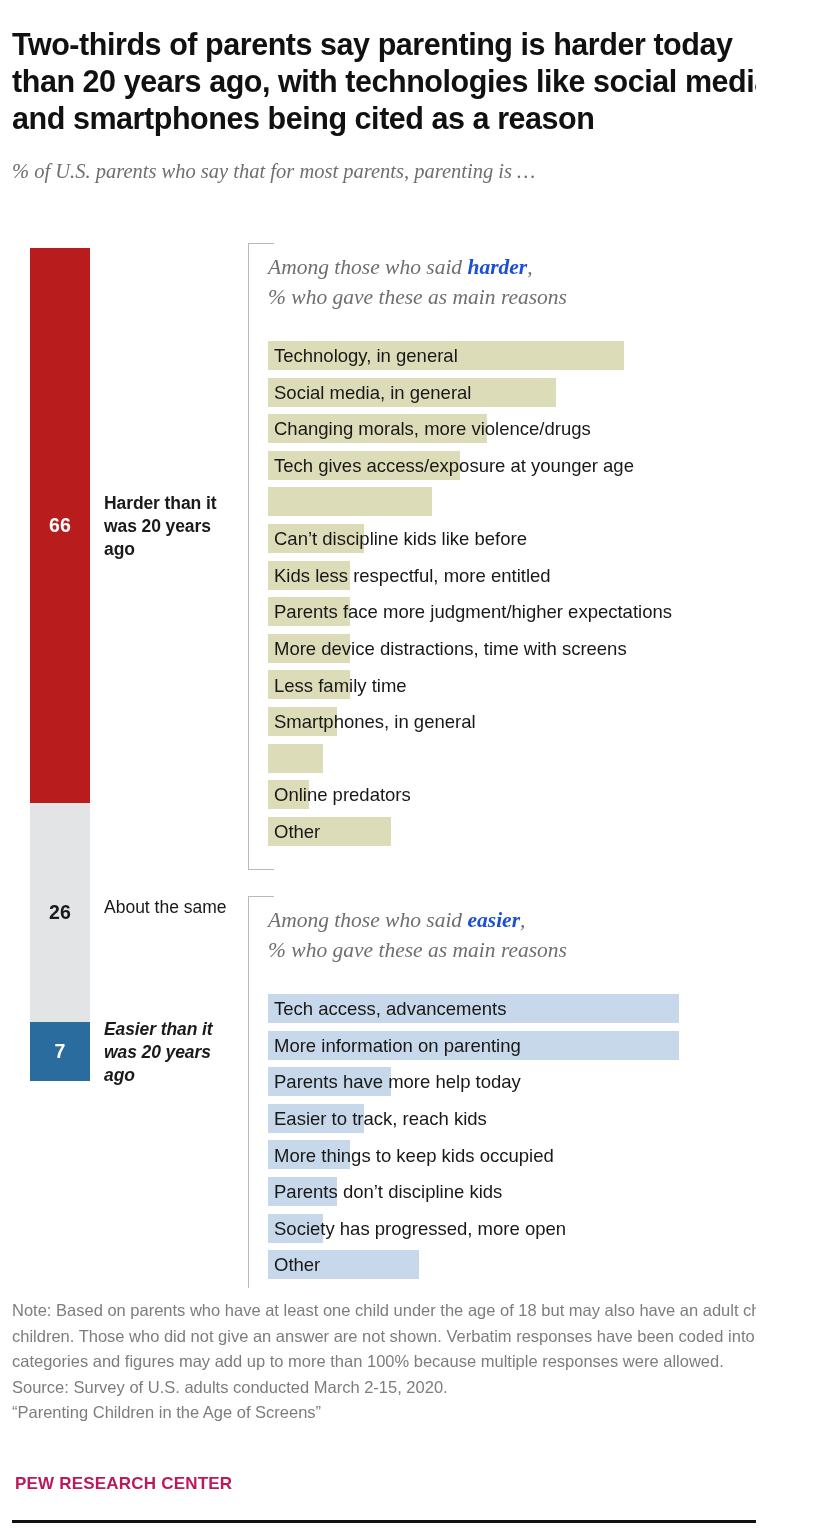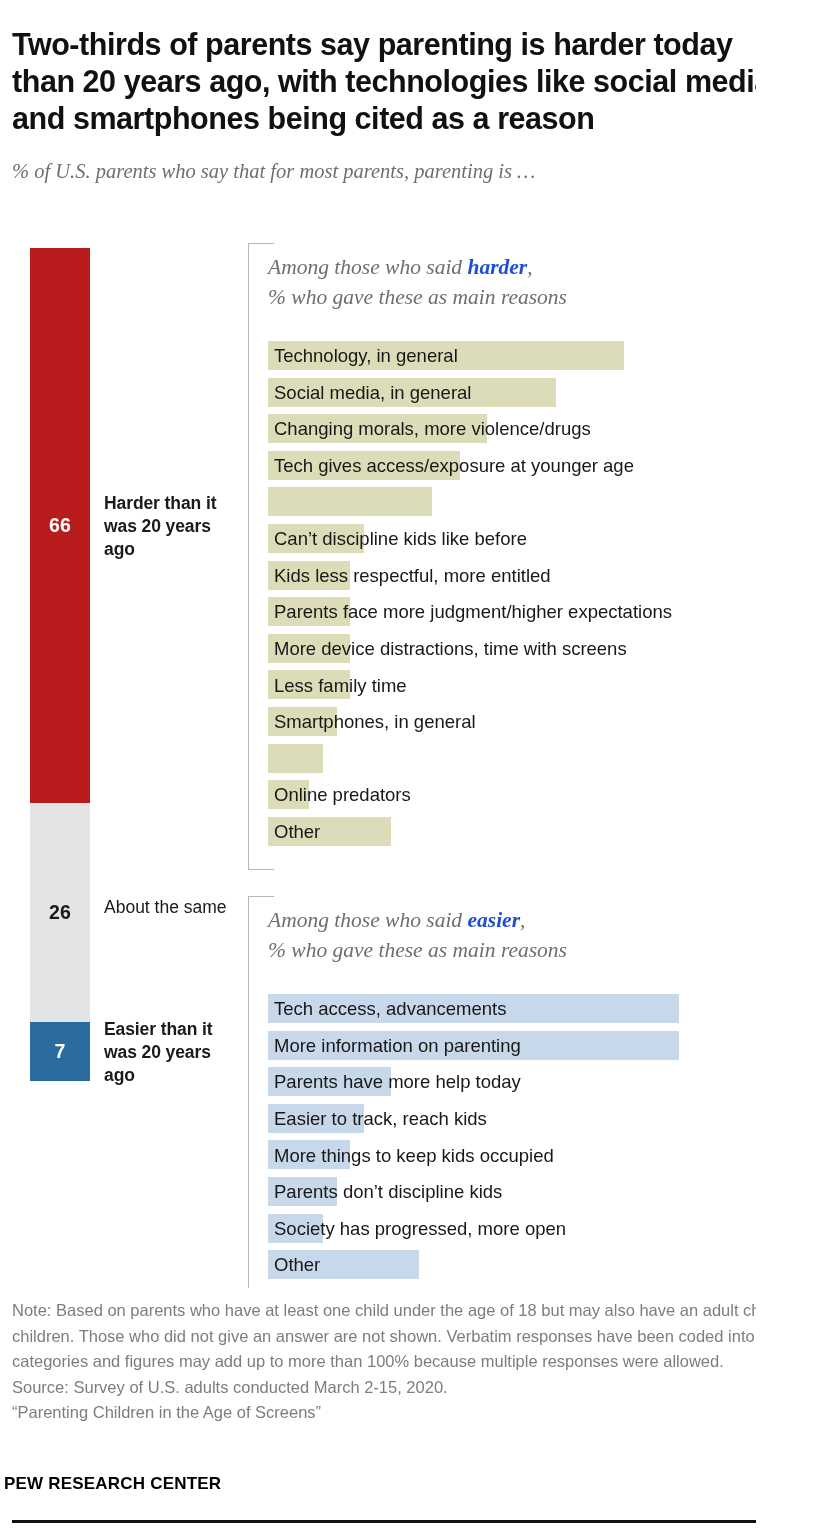--- a/index.html
+++ b/index.html
@@ -137,26 +137,26 @@
     left: 12px;
     top: 1298px;
     width: 800px;
     font-size: 16.5px;
     line-height: 25.5px;
     color: #7d7d7d;
   }
   .source { margin-top: 0px; }
   .pew {
     position: absolute;
-    left: 4px;
+    left: 15px;
     top: 1474px;
     font-size: 17px;
     font-weight: bold;
     letter-spacing: 0.2px;
-    color: #000000;
+    color: #be185d;
   }
   .rule {
     position: absolute;
     left: 12px;
     top: 1520px;
     width: 816px;
     height: 3px;
     background: #111111;
   }
 </style>
@@ -175,21 +175,21 @@
       <div class="seg seg-same" style="height: 218.768px;">
         <span class="seg-val">26</span>
       </div>
       <div class="seg seg-easier" style="height: 58.899px;">
         <span class="seg-val">7</span>
       </div>
     </div>
   <div id="stack-labels">
       <div class="stack-label bold" style="top: 491.667px;">Harder than it was 20 years ago</div>
       <div class="stack-label" style="top: 888px; margin-top: 8px;">About the same</div>
-      <div class="stack-label bold" style="top: 1017.55px;">Easier than it was 20 years ago</div>
+      <div class="stack-label bold" style="top: 1017.55px; font-style: italic;">Easier than it was 20 years ago</div>
     </div>
 
   <div class="bracket closed" id="bracket-harder" style="top: 243px; height: 627px;"></div>
   <div class="panel-head" id="head-harder" style="top:252px;">
       <div><span>Among those who said </span><b>harder</b><span>,</span></div>
       <div>% who gave these as main reasons</div>
     </div>
   <div class="rows" id="rows-harder" style="top:338px;">
       <div class="row olive">
         <div class="bar" style="width: 356.2px;"></div>

